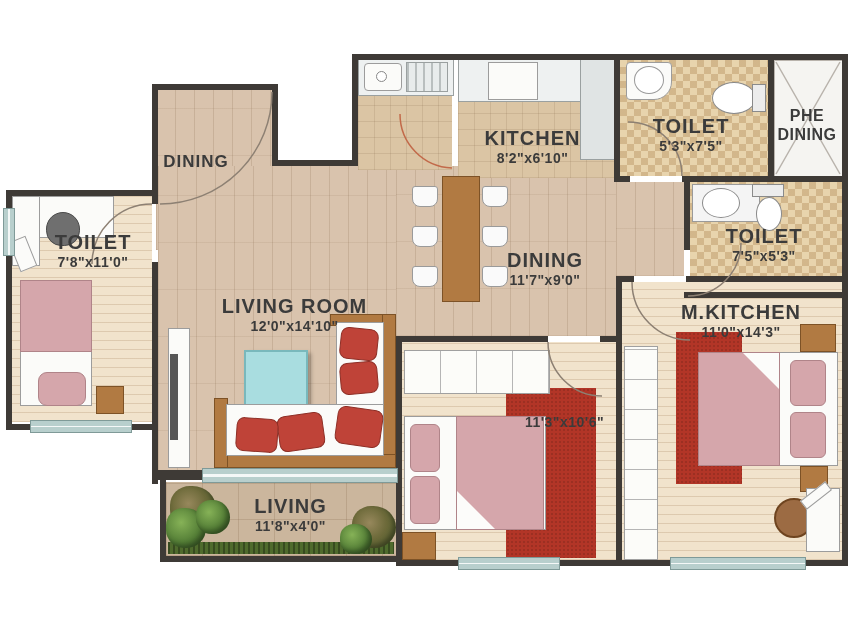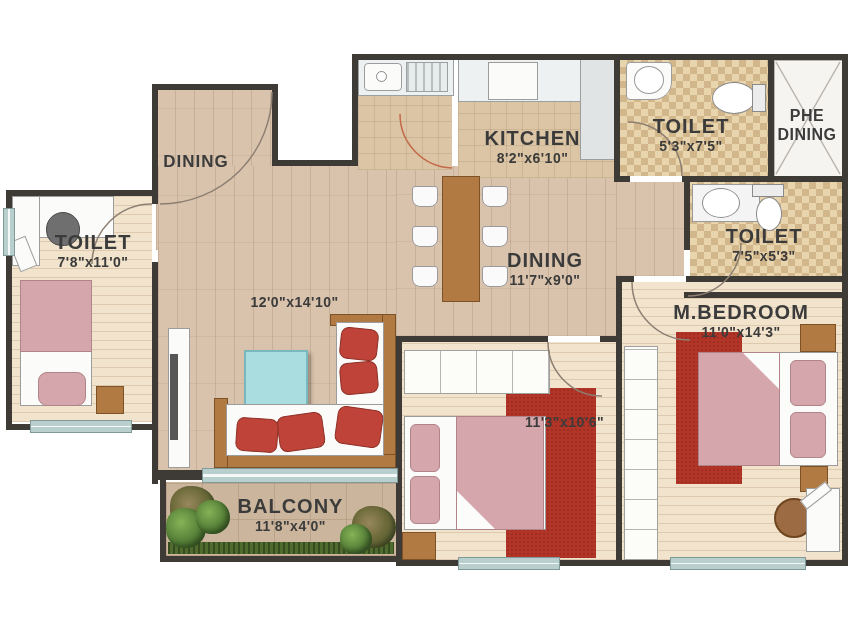--- a/index.html
+++ b/index.html
@@ -233,27 +233,28 @@
   </div>
   <div class="room-label" style="left:28px;top:230px;width:130px">
     <span class="name">TOILET</span>
     <span class="dim">7'8"x11'0"</span>
   </div>
   <div class="room-label" style="left:460px;top:248px;width:170px">
     <span class="name">DINING</span>
     <span class="dim">11'7"x9'0"</span>
   </div>
   <div class="room-label" style="left:192px;top:294px;width:205px">
+    <span class="name">LIVING ROOM</span>
     <span class="dim">12'0"x14'10"</span>
   </div>
   <div class="room-label" style="left:638px;top:300px;width:206px">
-    <span class="name">M.BEDROOM</span>
+    <span class="name">M.KITCHEN</span>
     <span class="dim">11'0"x14'3"</span>
   </div>
   <div class="room-label" style="left:462px;top:414px;width:205px">
     <span class="dim">11'3"x10'6"</span>
   </div>
   <div class="room-label" style="left:198px;top:494px;width:185px">
-    <span class="name">BALCONY</span>
+    <span class="name">LIVING</span>
     <span class="dim">11'8"x4'0"</span>
   </div>
 
 </div>
 
 </body></html>

